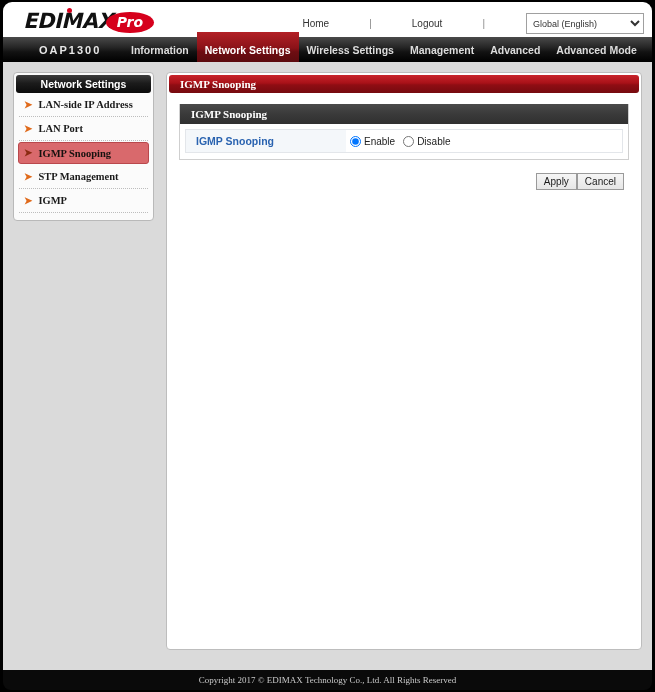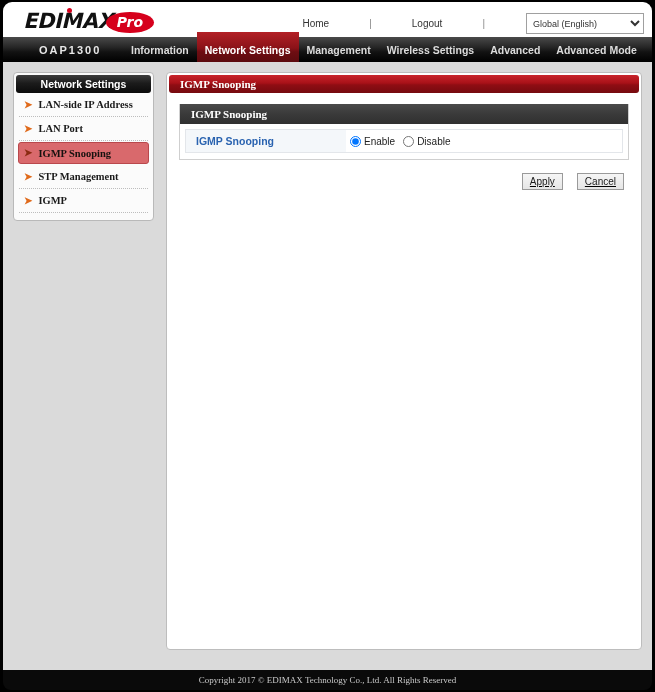--- a/index.html
+++ b/index.html
@@ -296,22 +296,21 @@
   .radio-opt input {
     margin: 0 3px 0 0;
     width: 11px;
     height: 11px;
   }
   .button-row {
     position: absolute;
     right: 17px;
     top: 100px;
     display: flex;
-    gap: 14px;
-    text-decoration: underline;
+    gap: 0;
   }
   .btn {
     min-width: 41px;
     height: 17px;
     font-size: 10px;
     font-family: "Liberation Sans", sans-serif;
     background: linear-gradient(to bottom, #f6f6f6 0%, #e6e6e6 100%);
     border: 1px solid #9a9a9a;
     color: #1a1a1a;
     cursor: pointer;
@@ -358,22 +357,22 @@
         <option>Global (English)</option>
       </select>
     </div>
   </div>
 
   <div class="navbar">
     <div class="device-name">OAP1300</div>
     <div class="nav-items">
       <div class="nav-item">Information</div>
       <div class="nav-item active">Network Settings</div>
+      <div class="nav-item">Wireless Settings</div>
       <div class="nav-item">Management</div>
-      <div class="nav-item">Wireless Settings</div>
       <div class="nav-item">Advanced</div>
       <div class="nav-item">Advanced Mode</div>
     </div>
   </div>
 
   <div class="body-area">
 
     <div class="sidebar">
       <div class="sidebar-header">Network Settings</div>
 

